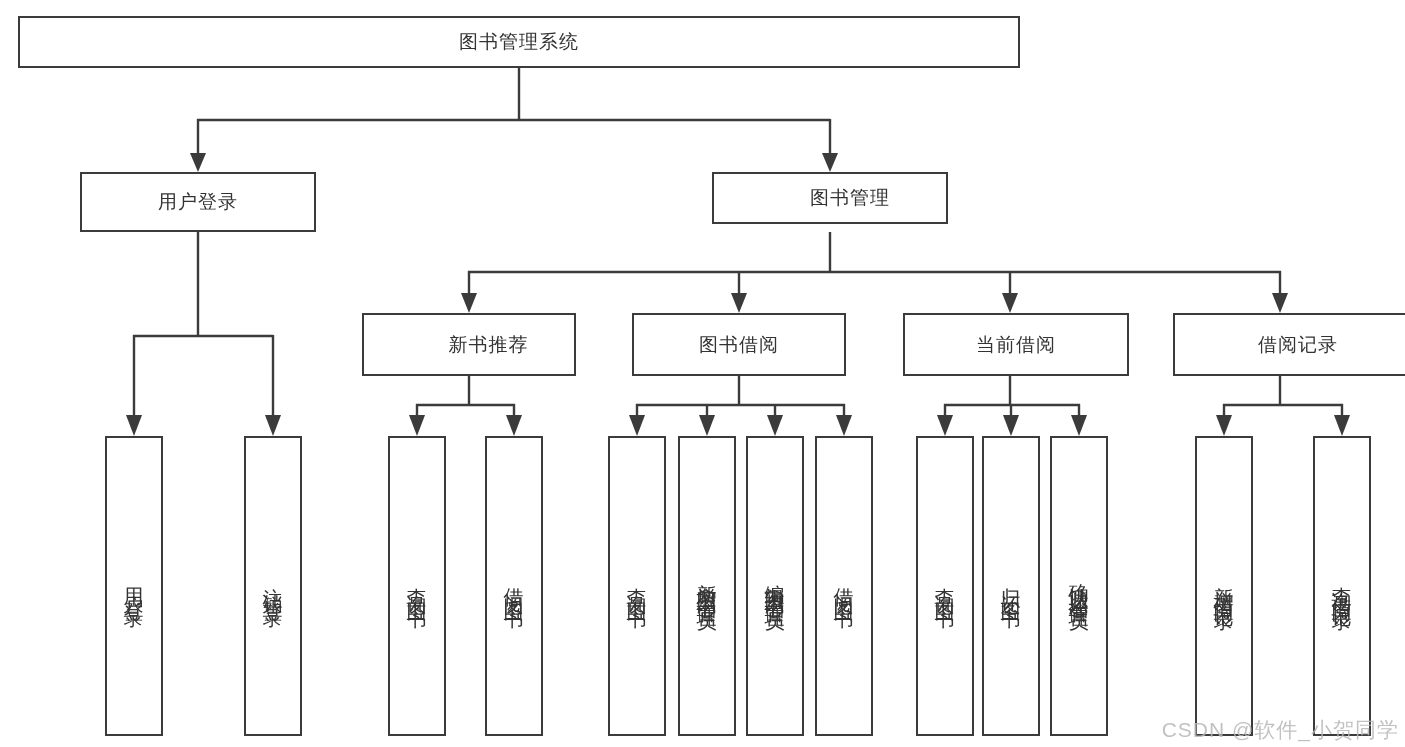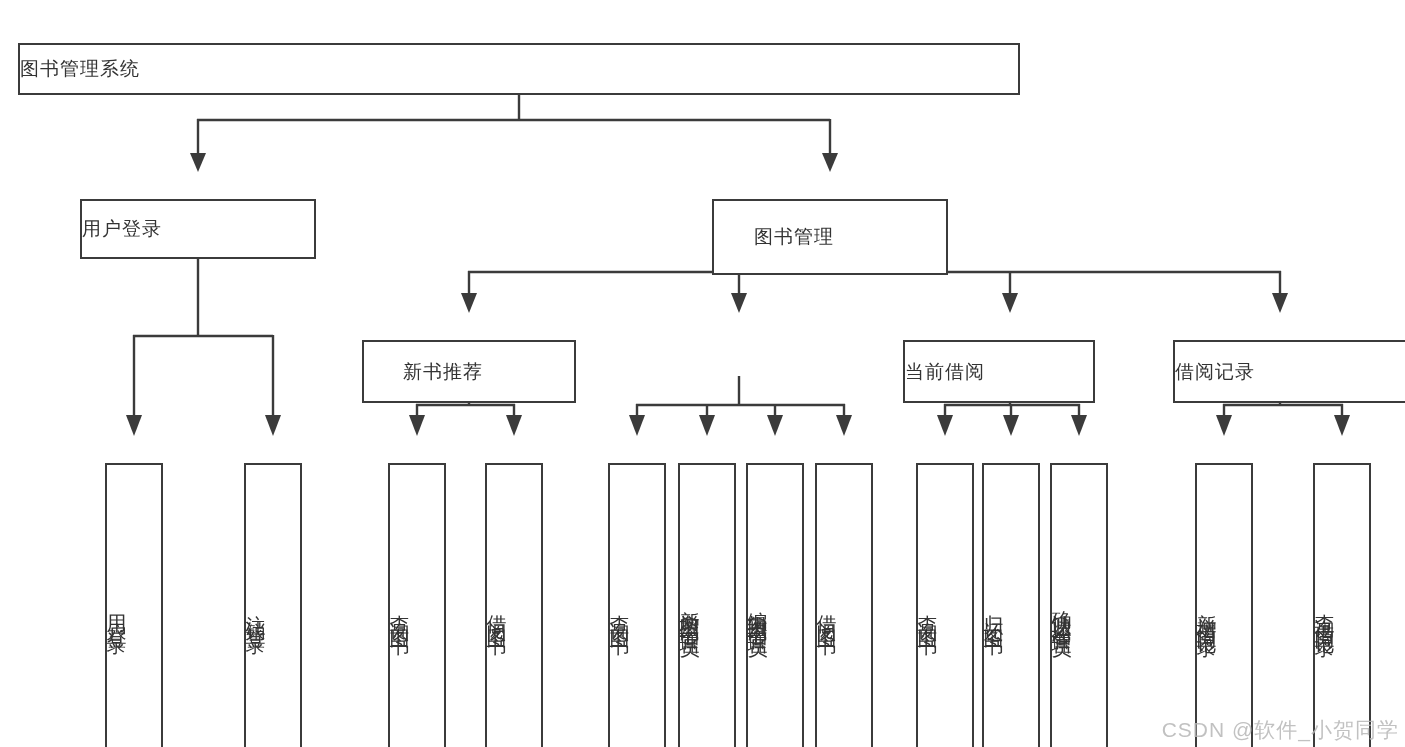--- a/index.html
+++ b/index.html
@@ -32,22 +32,22 @@
   .connectors polygon{
     fill:var(--line);
   }
   .box{
     position:absolute;
     box-sizing:border-box;
     border:2.5px solid var(--line);
     background:var(--bg);
     display:flex;
     align-items:center;
+    justify-content:center;
     color:var(--text);
-    margin-top:27px;
   }
   .hlabel{
     font-size:19px;
     letter-spacing:1px;
     white-space:nowrap;
   }
   .leaf .vlabel{
     writing-mode:vertical-rl;
     text-orientation:mixed;
     font-size:20px;
@@ -135,28 +135,31 @@
     <polygon points="1334,415 1350,415 1342,436"></polygon>
   </svg>
 
   <div class="box" style="left:18px;top:16px;width:1002px;height:52px;">
     <span class="hlabel">图书管理系统</span>
   </div>
 
   <div class="box" style="left:80px;top:172px;width:236px;height:60px;">
     <span class="hlabel">用户登录</span>
   </div>
-  <div class="box" style="left:712px;top:172px;width:236px;height:76px;padding-left:40px;">
+  <div class="box" style="left:712px;top:172px;width:236px;height:52px;padding-left:40px;">
     <span class="hlabel">图书管理</span>
   </div>
 
   <div class="box" style="left:362px;top:313px;width:214px;height:63px;padding-left:39px;">
     <span class="hlabel">新书推荐</span>
   </div>
-  <div class="box" style="left:903px;top:313px;width:192px;height:63px;">
+  <div class="box" style="left:632px;top:313px;width:214px;height:63px;">
+    <span class="hlabel">图书借阅</span>
+  </div>
+  <div class="box" style="left:903px;top:313px;width:226px;height:63px;">
     <span class="hlabel">当前借阅</span>
   </div>
   <div class="box" style="left:1173px;top:313px;width:250px;height:63px;">
     <span class="hlabel">借阅记录</span>
   </div>
 
   <div class="box leaf" style="left:105px;top:436px;width:58px;height:300px;">
     <span class="vlabel">用户登录</span>
   </div>
   <div class="box leaf" style="left:244px;top:436px;width:58px;height:300px;">

